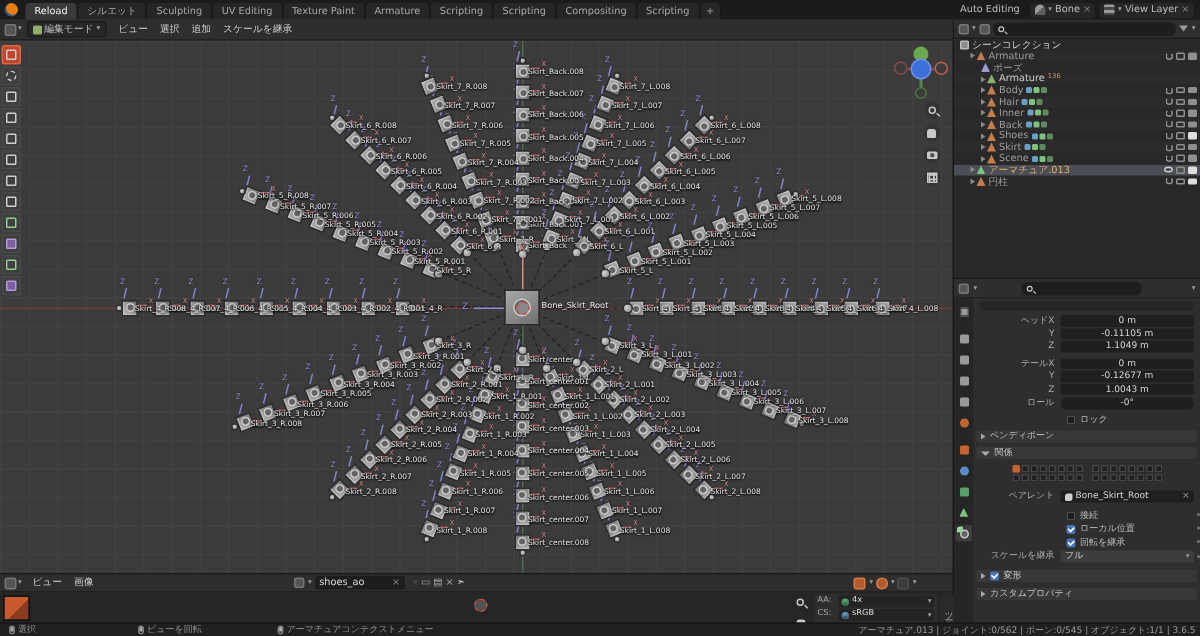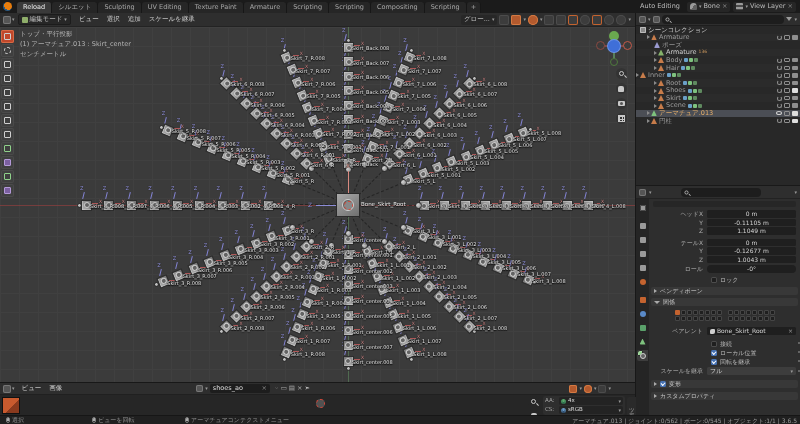--- a/index.html
+++ b/index.html
@@ -228,46 +228,22 @@
         <span class="mode-ic"></span>
         <span>編集モード</span>
         <span class="dd">▾</span>
       </span>
       <span style="display:flex">
           <span class="vmenu">ビュー</span>
           <span class="vmenu">選択</span>
           <span class="vmenu">追加</span>
           <span class="vmenu">スケールを継承</span>
         </span>
-      <span class="vph-right">
-        <span class="pill">
-          <span>グロー...</span>
-          <span class="dd">▾</span>
-        </span>
-        <span class="tgl"></span>
-        <span class="tgl orange"></span>
-        <span class="dd">▾</span>
-        <span class="tgl orange ring"></span>
-        <span class="dd">▾</span>
-        <span class="tgl"></span>
-        <span class="tgl"></span>
-        <span class="tgl obring"></span>
-        <span class="tgl ring"></span>
-        <span class="tgl ring obring"></span>
-        <span class="tgl ring"></span>
-        <span class="tgl ring"></span>
-        <span class="dd">▾</span>
-      </span>
     </div>
 
-    <div class="vinfo">
-      <div>トップ・平行投影</div>
-      <div>(1) アーマチュア.013 : Skirt_center</div>
-      <div>センチメートル</div>
-    </div>
 
     <div class="toolbar">
         <div class="tool active">
           <span class="g"></span>
         </div>
         <div class="tool">
           <span class="g round"></span>
         </div>
         <div class="tool">
           <span class="g"></span>
@@ -1373,39 +1349,39 @@
               <span class="subic mod"></span>
               <span class="subic arm"></span>
               <span class="subic dat"></span>
             </span>
             <span class="olright">
               <span class="mi link"></span>
               <span class="mi screen"></span>
               <span class="mi camera"></span>
             </span>
           </div>
-          <div class="ol-row" style="">
+          <div class="ol-row" style="padding-left: 18px;">
             <span class="tri"></span>
             <span class="oic mesh"></span>
             <span class="lbl">Inner</span>
             <span class="subics">
               <span class="subic mod"></span>
               <span class="subic arm"></span>
               <span class="subic dat"></span>
             </span>
             <span class="olright">
               <span class="mi link"></span>
               <span class="mi screen"></span>
               <span class="mi camera"></span>
             </span>
           </div>
           <div class="ol-row odd" style="padding-left: 18px;">
             <span class="tri"></span>
             <span class="oic mesh"></span>
-            <span class="lbl">Root</span>
+            <span class="lbl">Back</span>
             <span class="subics">
               <span class="subic mod"></span>
               <span class="subic arm"></span>
               <span class="subic dat"></span>
             </span>
             <span class="olright">
               <span class="mi link"></span>
               <span class="mi screen"></span>
               <span class="mi camera"></span>
             </span>

